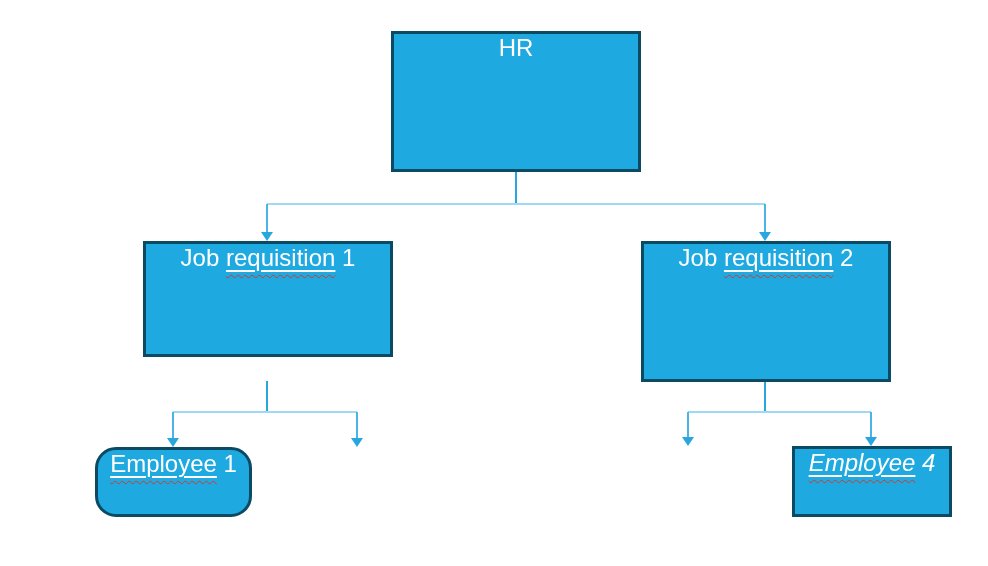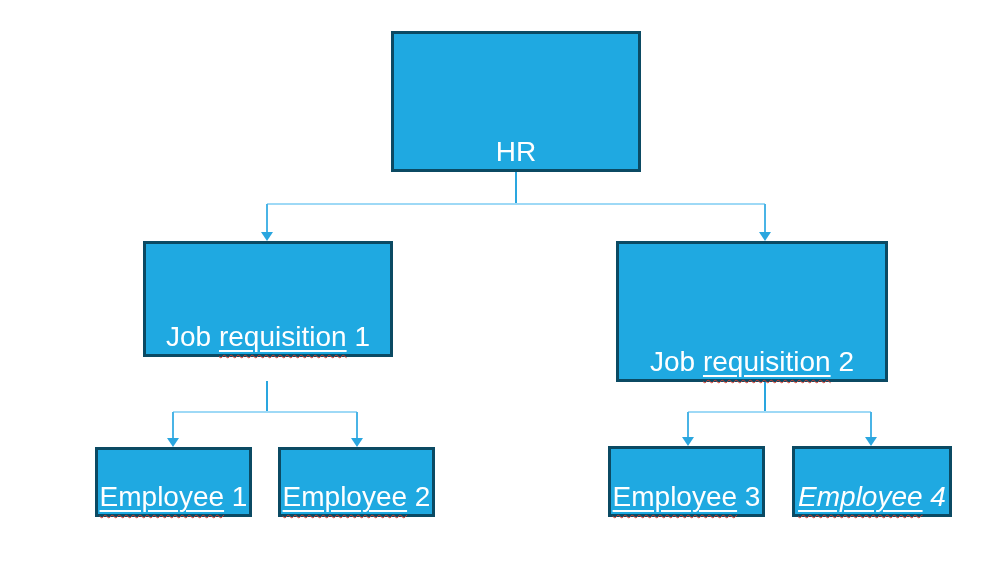--- a/index.html
+++ b/index.html
@@ -29,29 +29,29 @@
   .connectors .stem{stroke:var(--connector-stem);}
   .connectors .branch{stroke:var(--connector-branch);}
   .connectors .drop{stroke:var(--connector-drop);}
   .connectors .arrowhead{fill:var(--arrowhead);stroke:none;}
   .node{
     position:absolute;
     box-sizing:border-box;
     background:var(--node-fill);
     border:3px solid var(--node-border);
     color:var(--node-text);
-    display:flex;align-items:flex-end;justify-content:center;
-    font-size:28px;line-height:1.2;
+    display:flex;align-items:flex-start;justify-content:center;
+    font-size:24px;line-height:1.2;
     white-space:nowrap;
     cursor:default;
   }
   .node-hr {left:391px;top:31px;width:250px;height:141px;}
   .node-jr1{left:143px;top:241px;width:250px;height:116px;}
-  .node-jr2{left:616px;top:241px;width:272px;height:141px;}
-  .node-e1 {left:95px; top:447px;width:157px;height:70px;}
+  .node-jr2{left:641px;top:241px;width:250px;height:141px;}
+  .node-e1 {left:95px; top:447px;width:157px;height:70px;border-radius:21px;}
   .node-e2 {left:278px;top:447px;width:157px;height:70px;}
   .node-e3 {left:608px;top:446px;width:157px;height:71px;}
   .node-e4 {left:792px;top:446px;width:160px;height:71px;font-style:italic;}
   .u-solid{
     text-decoration:underline;
     text-decoration-color:var(--underline);
     text-decoration-thickness:2px;
     text-underline-offset:4px;
   }
   .u-wavy{
@@ -98,25 +98,19 @@
   </div>
 
   <div class="node node-jr2">
     <span><span>Job </span><span class="u-solid"><span class="u-wavy">requisition</span></span><span> 2</span></span>
   </div>
 
   <div class="node node-e1">
     <span><span></span><span class="u-solid"><span class="u-wavy">Employee</span></span><span> 1</span></span>
   </div>
 
-  <div class="node node-e2">
-    <span><span></span><span class="u-solid"><span class="u-wavy">Employee</span></span><span> 2</span></span>
-  </div>
 
-  <div class="node node-e3">
-    <span><span></span><span class="u-solid"><span class="u-wavy">Employee</span></span><span> 3</span></span>
-  </div>
 
   <div class="node node-e4">
     <span><span></span><span class="u-solid"><span class="u-wavy">Employee</span></span><span> 4</span></span>
   </div>
 
 </div>
 
 </body></html>

